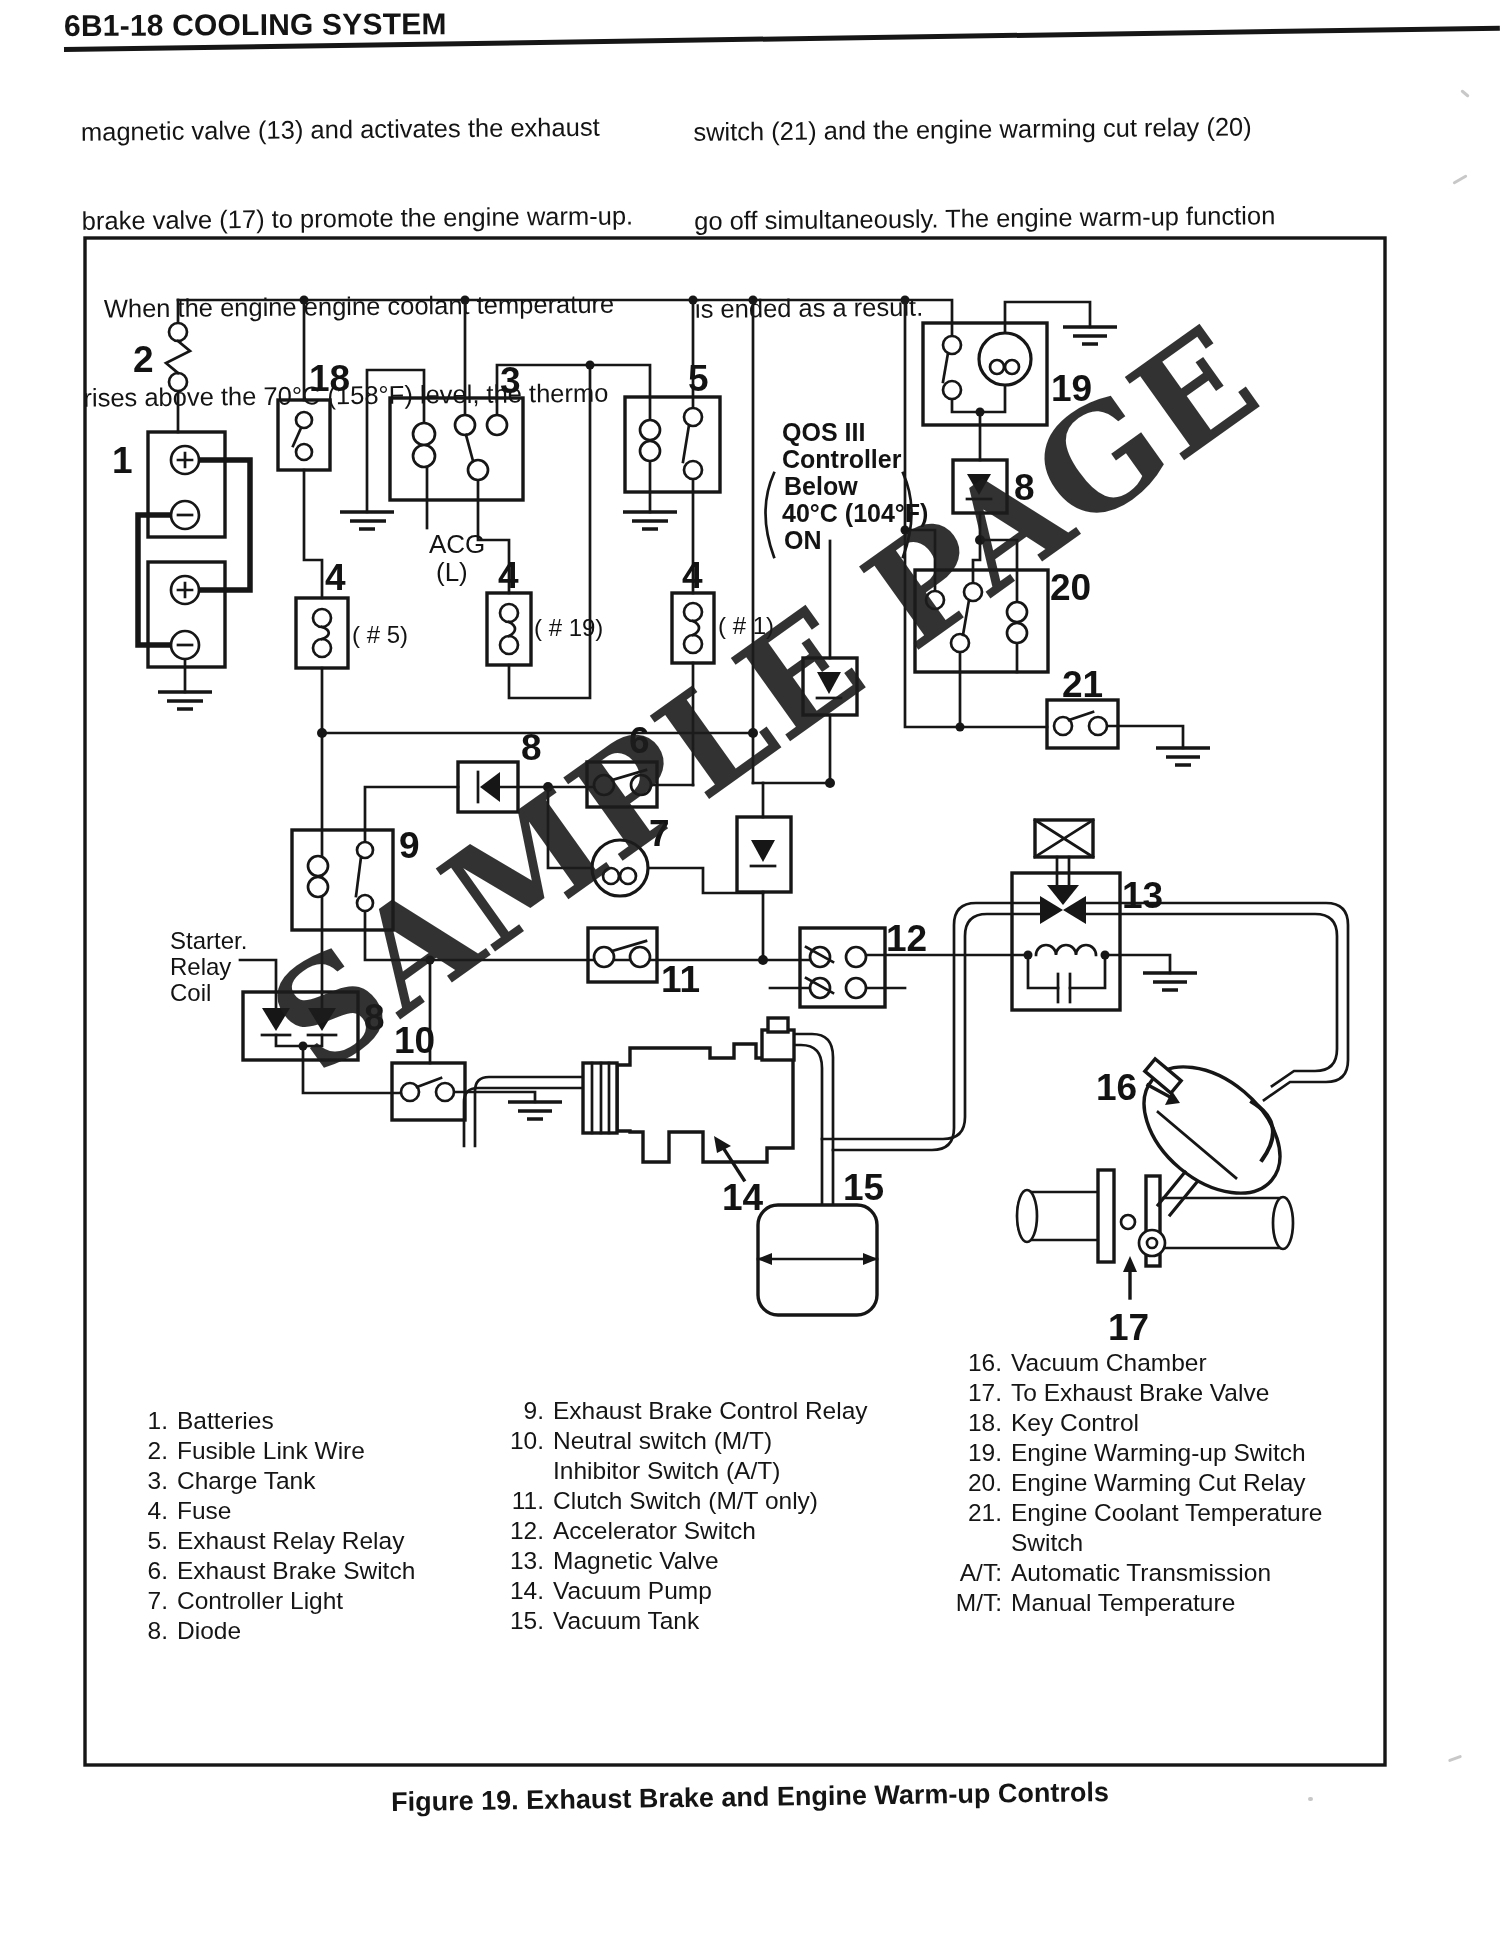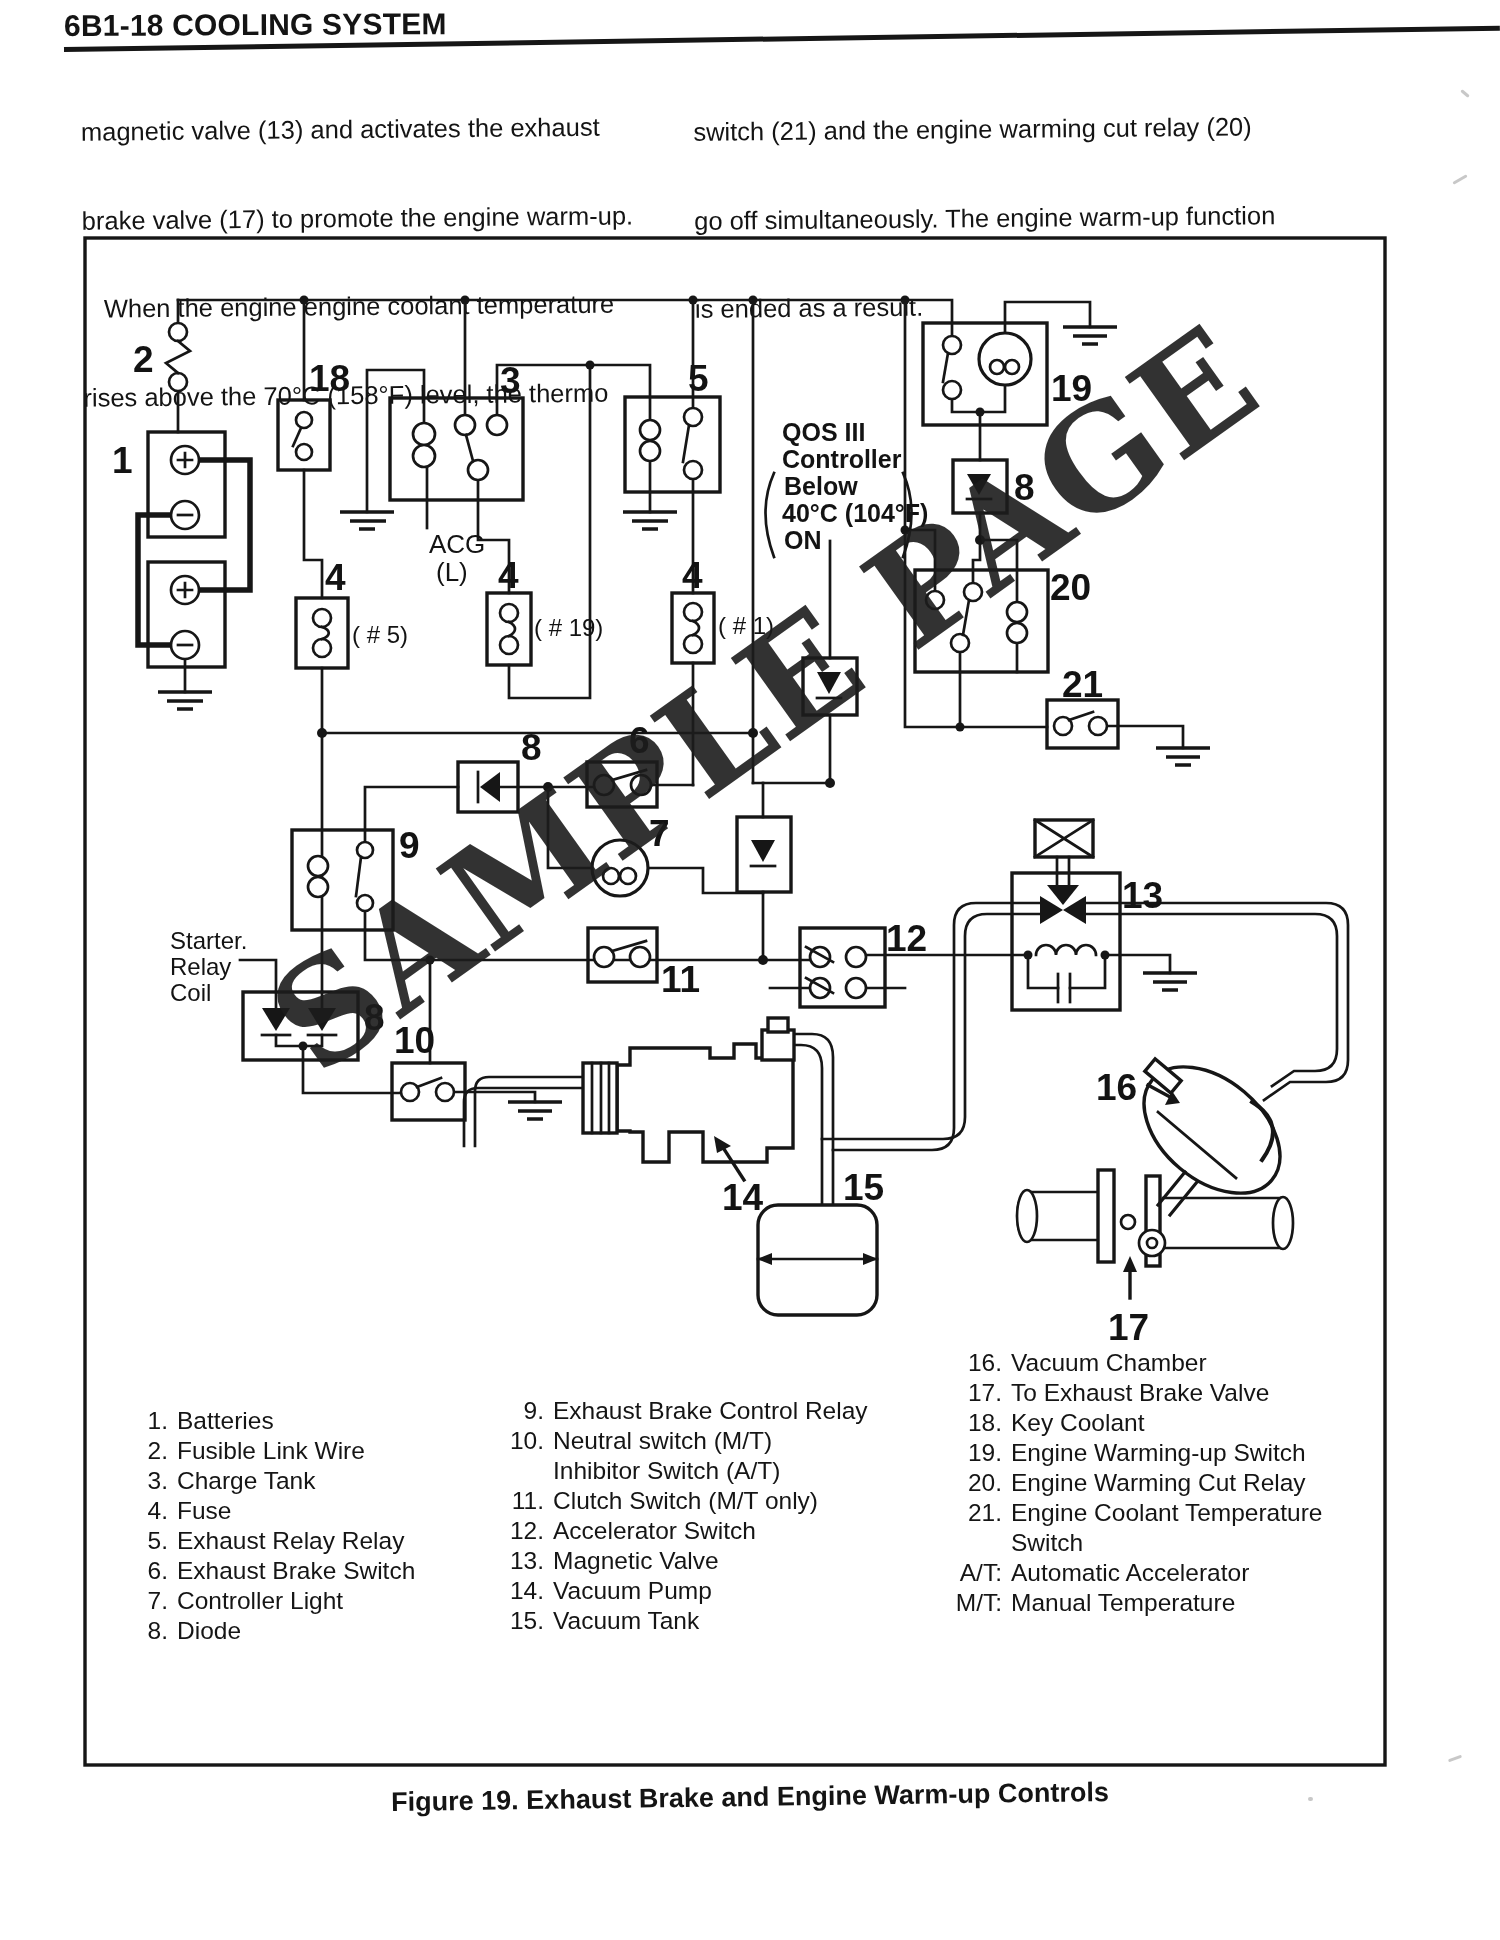--- a/index.html
+++ b/index.html
@@ -500,41 +500,41 @@
   <div class="lrow">
       <span class="ln">16.</span>
       <span>Vacuum Chamber</span>
     </div>
   <div class="lrow">
       <span class="ln">17.</span>
       <span>To Exhaust Brake Valve</span>
     </div>
   <div class="lrow">
       <span class="ln">18.</span>
-      <span>Key Coolant</span>
+      <span>Key Control</span>
     </div>
   <div class="lrow">
       <span class="ln">19.</span>
       <span>Engine Warming-up Switch</span>
     </div>
   <div class="lrow">
       <span class="ln">20.</span>
       <span>Engine Warming Cut Relay</span>
     </div>
   <div class="lrow">
       <span class="ln">21.</span>
       <span>Engine Coolant Temperature</span>
     </div>
   <div class="lrow">
       <span class="ln"></span>
       <span>Switch</span>
     </div>
   <div class="lrow">
       <span class="ln">A/T:</span>
-      <span>Automatic Accelerator</span>
+      <span>Automatic Transmission</span>
     </div>
   <div class="lrow">
       <span class="ln">M/T:</span>
       <span>Manual Temperature</span>
     </div>
 </div>
 
 <div class="caption">Figure 19. Exhaust Brake and Engine Warm-up Controls</div>
 
 <div class="speck" style="left:1460px;top:92px;width:10px;height:3px;transform:rotate(40deg)"></div>

